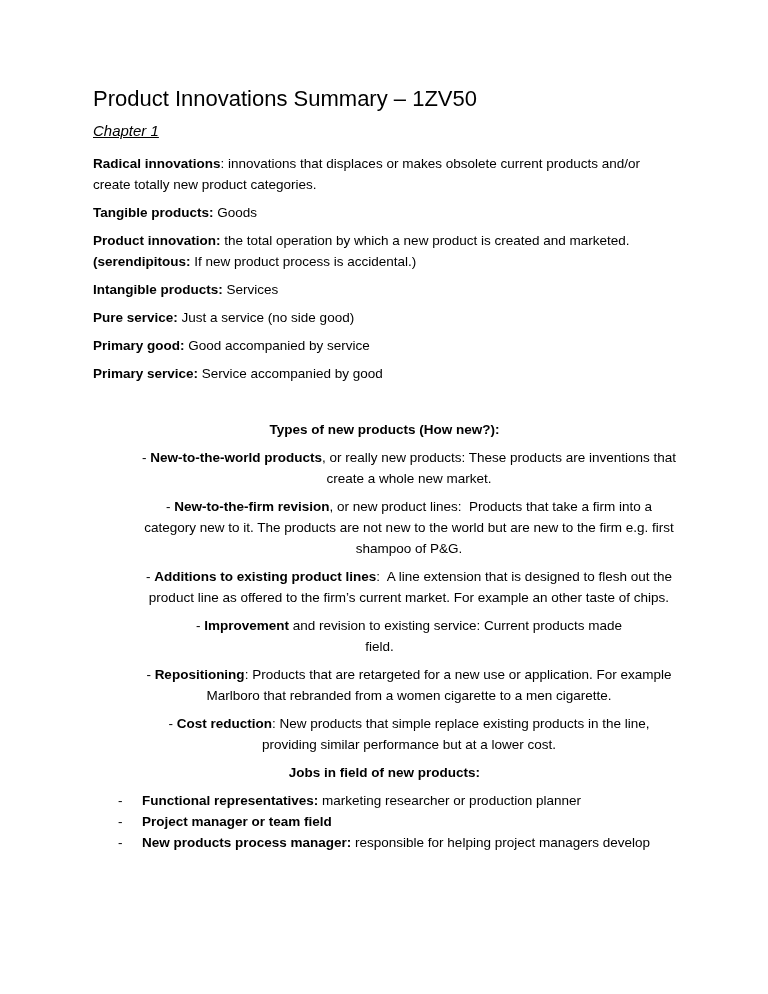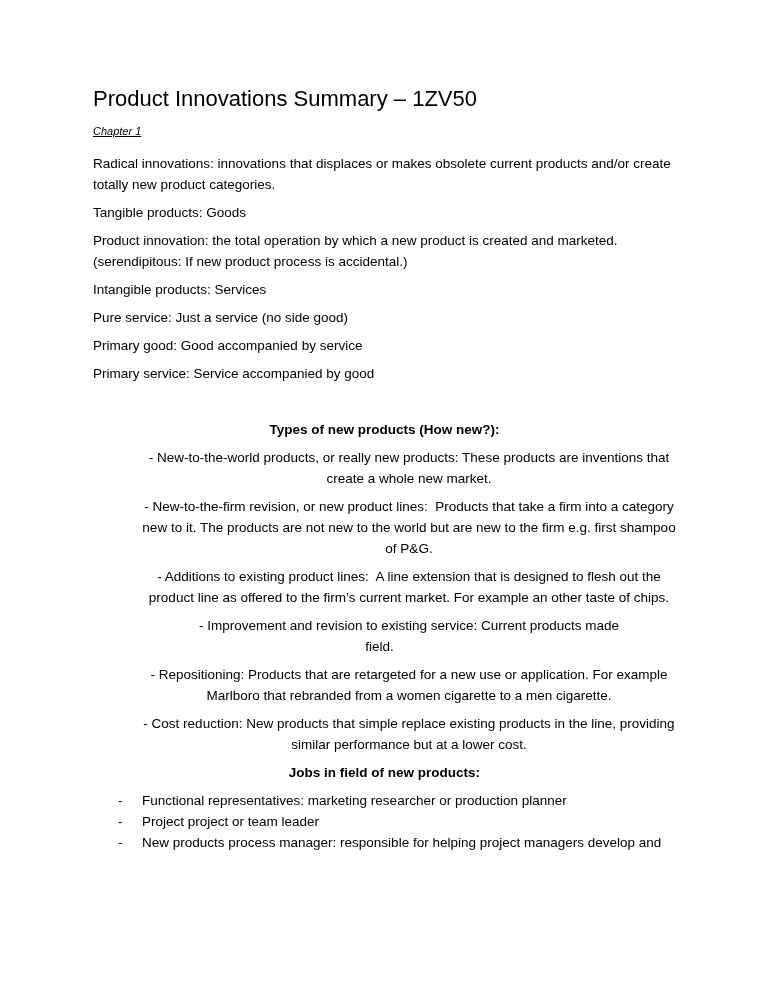--- a/index.html
+++ b/index.html
@@ -20,31 +20,31 @@
     padding: 86px 92px 20px 93px;
     overflow: hidden;
   }
   .title {
     font-size: 22px;
     line-height: 26px;
     font-weight: 400;
     margin: 0 0 12px 0;
   }
   .chapter {
-    font-size: 11px;
+    font-size: 15px;
     line-height: 14px;
     font-style: italic;
     text-decoration: underline;
     margin: 0 0 15px 0;
   }
   p.para {
     margin: 0 0 7px 0;
     white-space: pre-wrap;
   }
-  .b { font-weight: 400; }
+  .b { font-weight: 700; }
   .bold-heading { font-weight: 700; text-align: center; }
   .spacer { height: 28px; }
   p.type-item { margin-left: 49px; text-align: center; }
   p.type-item.hang-left {
     margin-left: -10px;
     text-indent: 59px;
   }
   .jobs-list { margin: 0; }
   .job-item {
     position: relative;
@@ -95,17 +95,17 @@
   <p class="para type-item hang-left"><span>- </span><span class="b">Improvement</span><span> and revision to existing service: Current products made</span><br><span>field.</span></p>
 
   <p class="para type-item"><span>- </span><span class="b">Repositioning</span><span>: Products that are retargeted for a new use or application. For example Marlboro that rebranded from a women cigarette to a men cigarette.</span></p>
 
   <p class="para type-item"><span>- </span><span class="b">Cost reduction</span><span>: New products that simple replace existing products in the line, providing similar performance but at a lower cost.</span></p>
 
   <p class="para bold-heading">Jobs in field of new products:</p>
 
   <div class="jobs-list">
     <div class="job-item"><span class="marker">-</span><span class="b">Functional representatives:</span><span> marketing researcher or production planner</span></div>
-    <div class="job-item"><span class="marker">-</span><span class="b">Project project or team leader</span><span></span></div>
+    <div class="job-item"><span class="marker">-</span><span class="b">Project manager or team field</span><span></span></div>
     <div class="job-item"><span class="marker">-</span><span class="b">New products process manager:</span><span> responsible for helping project managers develop and use new product processes.</span></div>
   </div>
 
 </div>
 
 </body></html>

